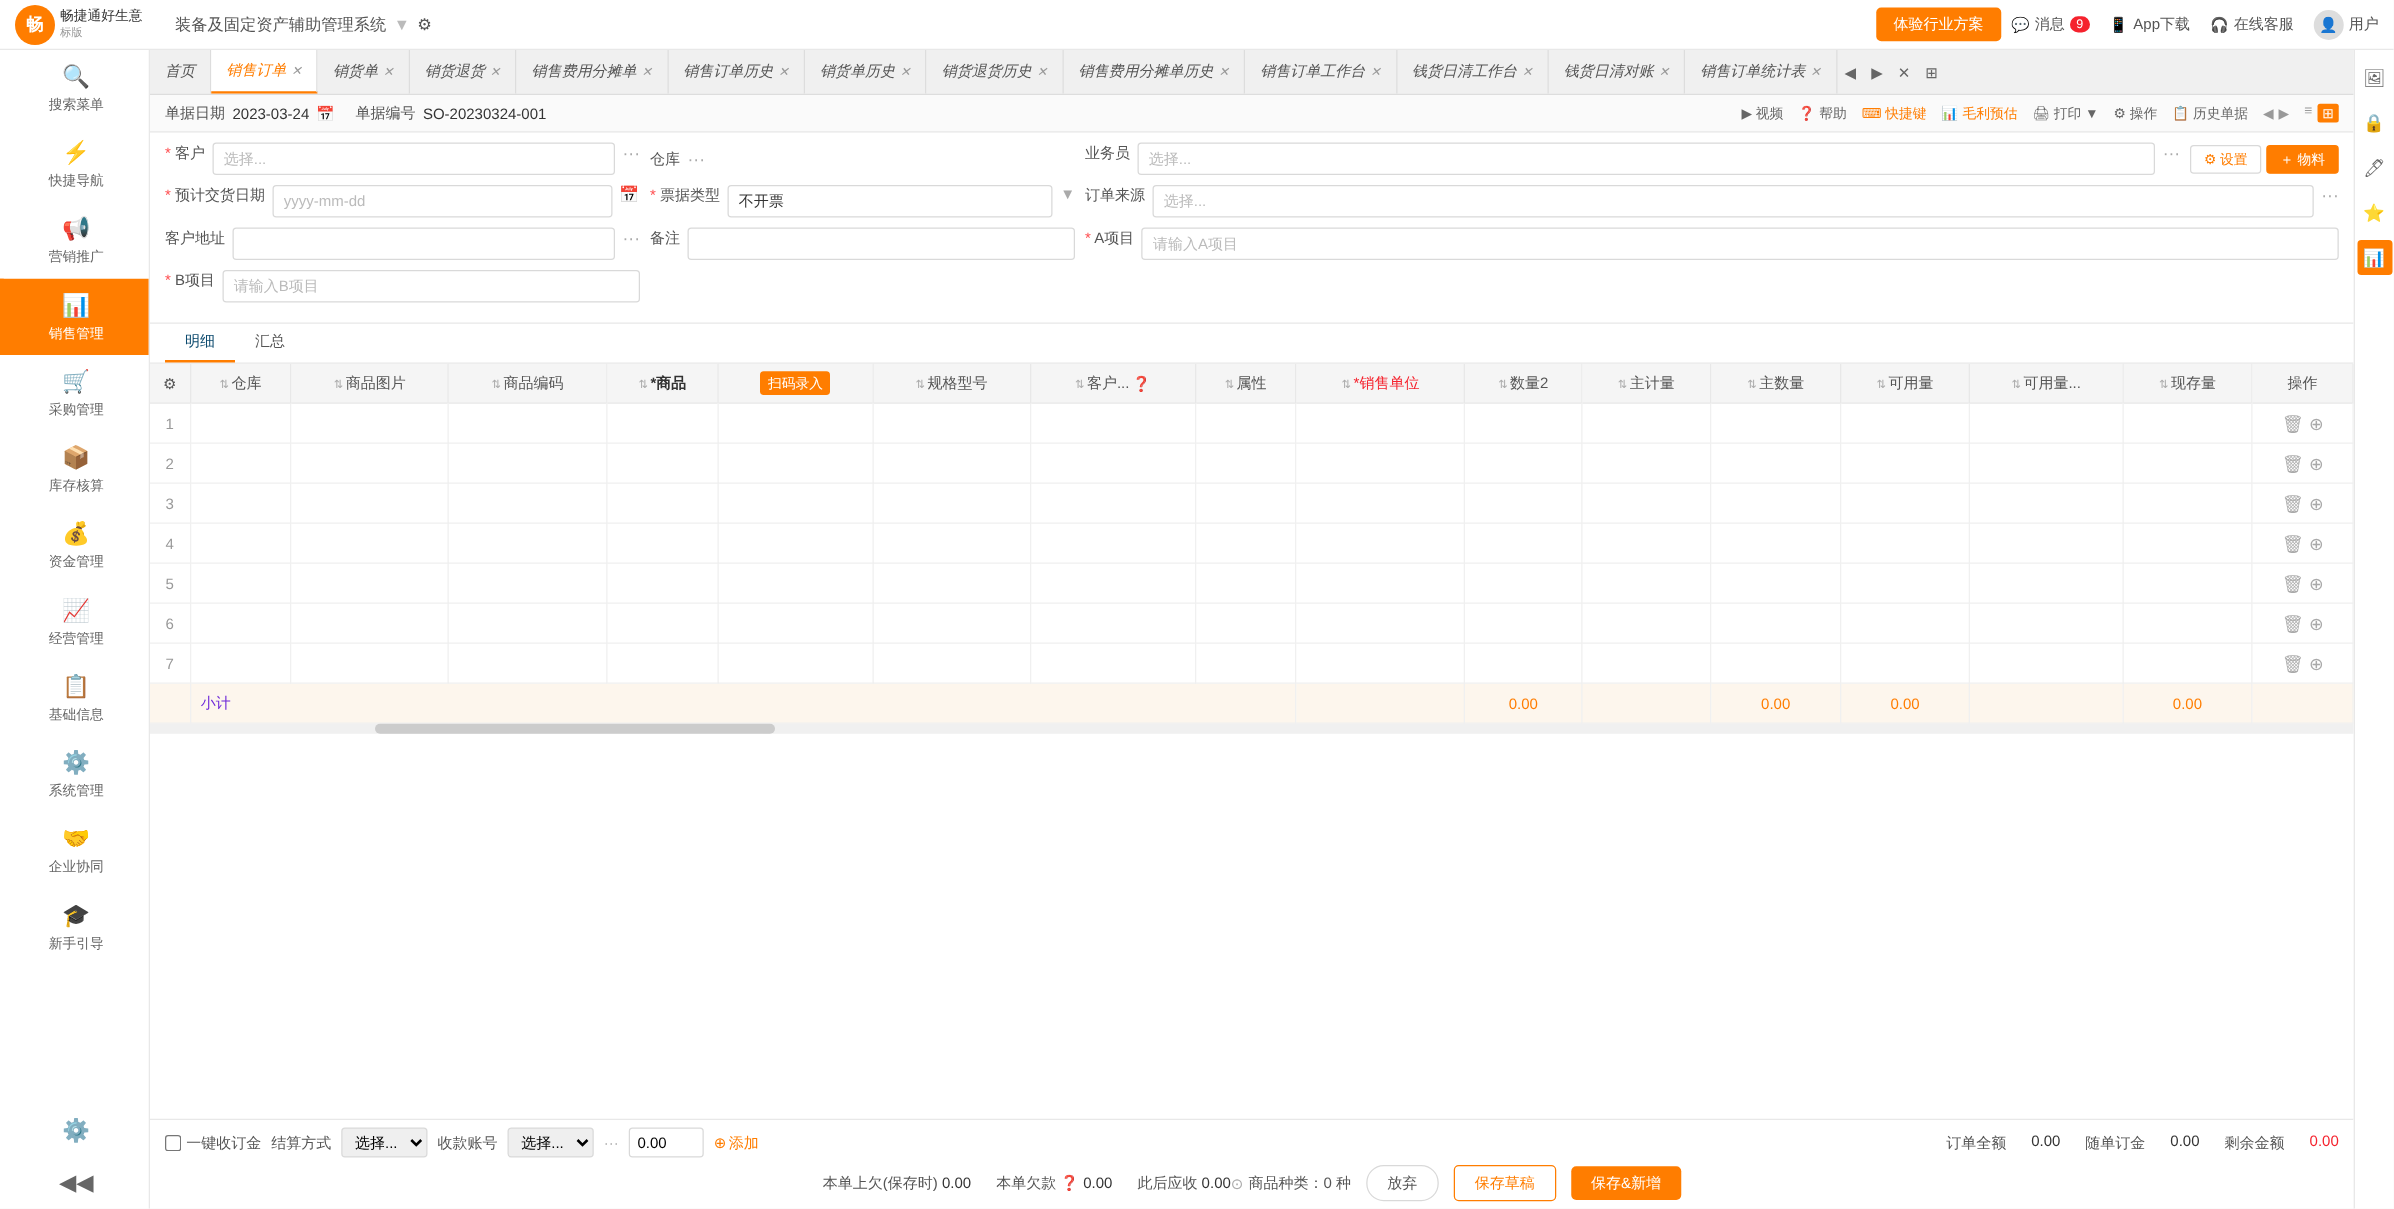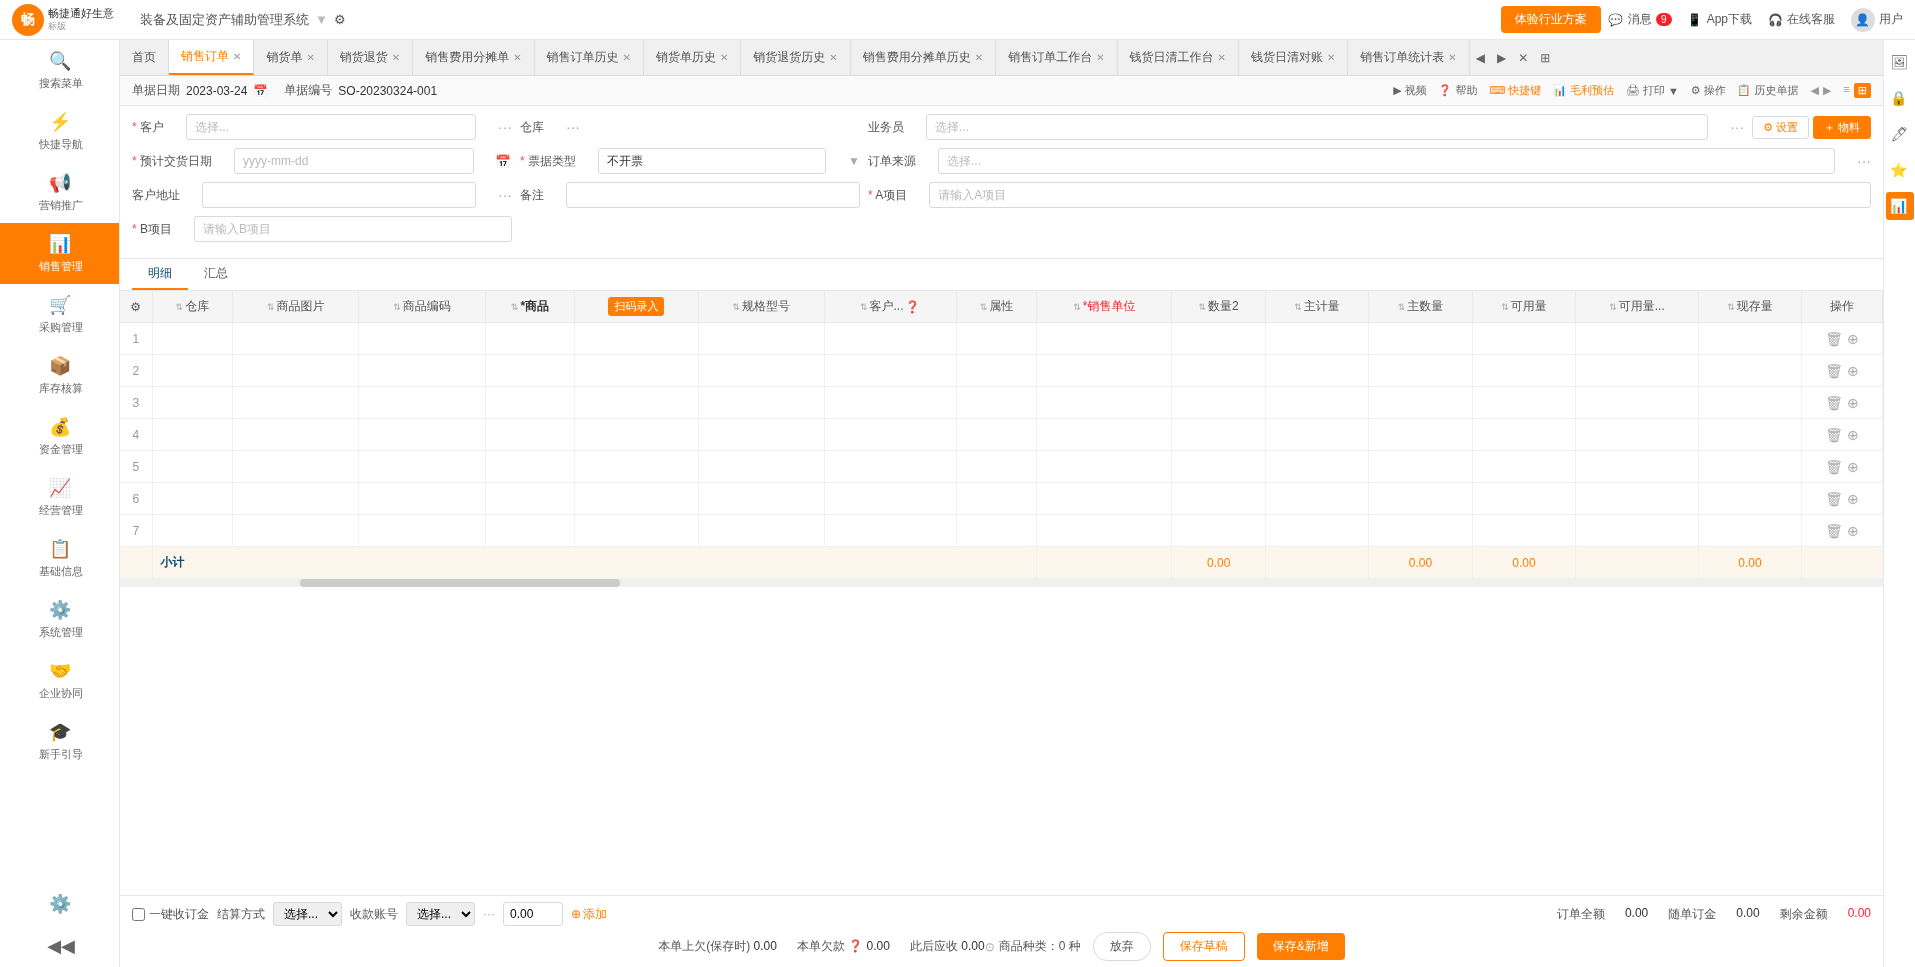--- a/index.html
+++ b/index.html
@@ -138,20 +138,21 @@
     .tab-item {
       display: flex;
       align-items: center;
       padding: 0 12px;
       font-size: 12px;
       cursor: pointer;
       white-space: nowrap;
       border-right: 1px solid #ddd;
       gap: 4px;
       color: #555;
+      font-style: italic;
     }
     .tab-item.active {
       background: #fff;
       color: #ff7d00;
       border-bottom: 2px solid #ff7d00;
     }
     .tab-close { font-size: 10px; color: #999; }
     .tab-nav {
       display: flex;
       align-items: center;
@@ -200,23 +201,23 @@
       flex-shrink: 0;
     }
     .form-row {
       display: flex;
       align-items: center;
       margin-bottom: 8px;
       gap: 8px;
     }
     .form-group {
       display: flex;
-      align-items: center;
+      align-items: flex-start;
       flex: 1;
-      gap: 22px;
+      gap: 6px;
       min-width: 0;
     }
     .form-group-label {
       font-size: 12px;
       color: #555;
       white-space: nowrap;
       flex-shrink: 0;
     }
     .required::before { content: '* '; color: #ff4d4f; }
     .form-input {
@@ -962,21 +963,21 @@
               <td>
                 <div class="action-icons">
                   <span class="action-icon">🗑</span>
                   <span class="action-icon">⊕</span>
                 </div>
               </td>
             </tr>
             <tr class="subtotal-row">
               <td></td>
               <td colspan="8" style="text-align:left;padding-left:8px;">
-                <span style="color:#0c4a6e;font-weight:700;">小计</span>
+                <span style="color:#6d28d9;font-weight:400;">小计</span>
               </td>
               <td></td>
               <td style="color:#ff7d00;font-weight:500;">0.00</td>
               <td></td>
               <td style="color:#ff7d00;font-weight:500;">0.00</td>
               <td style="color:#ff7d00;font-weight:500;">0.00</td>
               <td></td>
               <td style="color:#ff7d00;font-weight:500;">0.00</td>
               <td></td>
             </tr>

